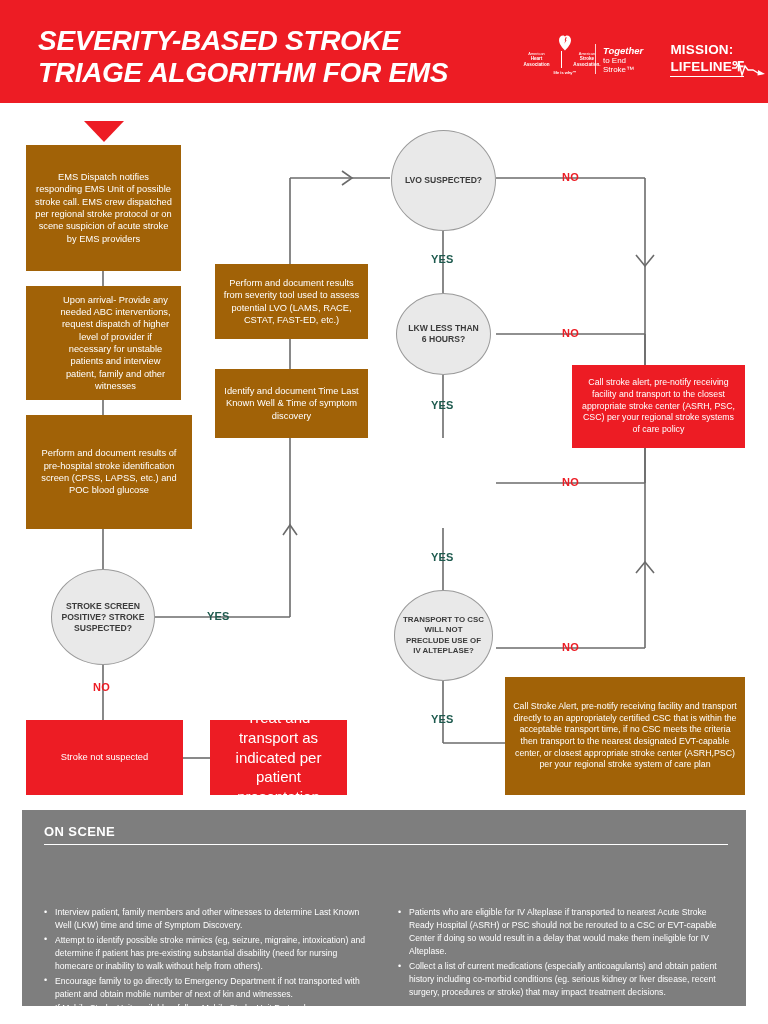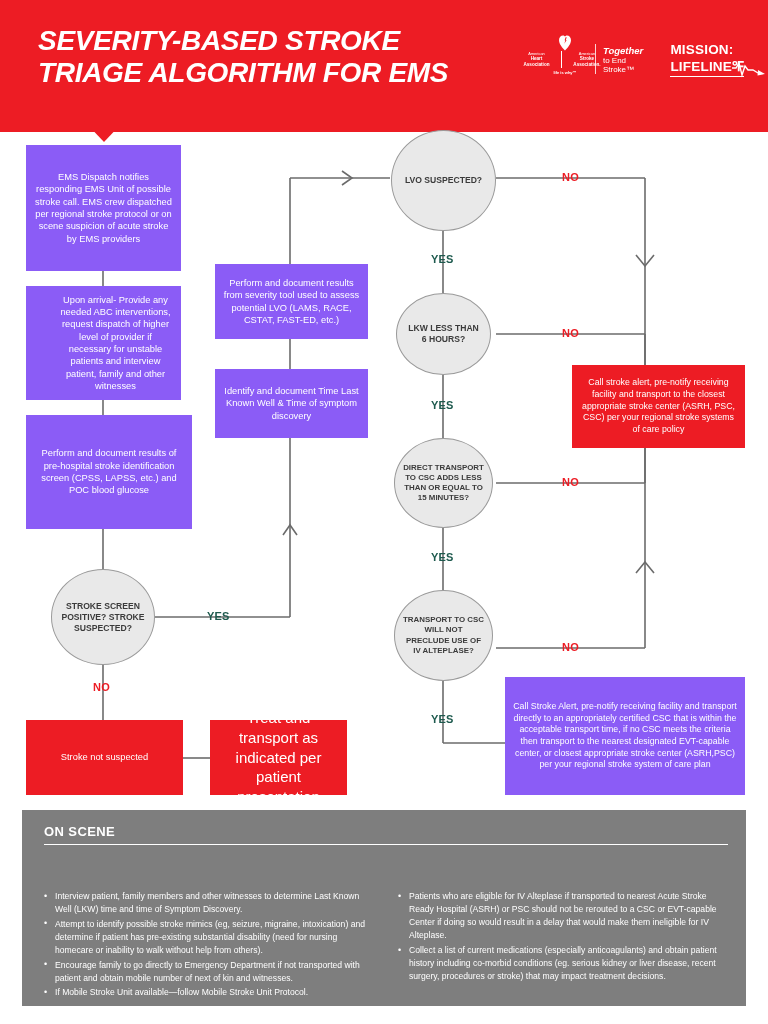--- a/index.html
+++ b/index.html
@@ -12,21 +12,21 @@
   }
   #page {
     position: relative;
     width: 768px; height: 1024px;
     background: #ffffff;
   }
 
   
   .header {
     position: absolute; left: 0; top: 0;
-    width: 768px; height: 132px;
+    width: 768px; height: 103px;
     background: #ed1c24;
     padding-left: 37px;
   }
   .header-title {
     position: absolute; left: 38px; top: 25px;
     width: 470px;
     color: #ffffff;
     font-size: 28px;
     font-weight: bold;
     line-height: 1.14;
@@ -87,21 +87,21 @@
   .svg-layer { position: absolute; left: 0; top: 0; width: 768px; height: 700px; }
 
   .node {
     position: absolute;
     display: flex; align-items: center; justify-content: center;
     text-align: center;
     color: #ffffff;
     line-height: 1.33;
   }
   .node .txt { padding: 0 8px; }
-  .green { background: #8b5cf6; }
+  .green { background: #a16207; }
   .red   { background: #ed1c24; }
   .circle {
     background: #e9e9e9;
     border: 1px solid #9a9a9a;
     border-radius: 50%;
     color: #3b3b3b;
     font-weight: bold;
     line-height: 1.28;
   }
   .label {
@@ -118,21 +118,21 @@
     position: absolute; left: 22px; top: 810px;
     width: 724px; height: 196px;
     background: #7e7e7e;
     color: #ffffff;
     padding: 14px 18px 10px 22px;
   }
   .onscene-title {
     font-size: 13px; font-weight: bold; letter-spacing: .4px;
     padding-bottom: 5px;
     border-bottom: 1.5px solid #ffffff;
-    margin-bottom: 5px;
+    margin-bottom: 21px;
   }
   .onscene-cols { display: flex; gap: 24px; }
   .onscene-col { width: 340px; margin-top: 40px; }
   .onscene-col ul { margin: 0; padding: 0; list-style: none; }
   .onscene-col li {
     position: relative;
     padding-left: 11px;
     font-size: 8.6px;
     line-height: 1.53;
     margin-bottom: 1.5px;
@@ -283,23 +283,20 @@
     </div>
 
     <div class="node circle" style="left:391px; top:27px; width:105px; height:101px; font-size:8.6px;">
       <div class="txt">LVO SUSPECTED?</div>
     </div>
 
     <div class="node circle" style="left:396px; top:190px; width:95px; height:82px; font-size:8.6px;">
       <div class="txt">LKW LESS THAN 6 HOURS?</div>
     </div>
 
-    <div class="node circle" style="left:394px; top:335px; width:99px; height:90px; font-size:7.9px;">
-      <div class="txt">DIRECT TRANSPORT TO CSC ADDS LESS THAN OR EQUAL TO 15 MINUTES?</div>
-    </div>
 
     <div class="node circle" style="left:394px; top:487px; width:99px; height:91px; font-size:7.9px;">
       <div class="txt">TRANSPORT TO CSC WILL NOT PRECLUDE USE OF IV ALTEPLASE?</div>
     </div>
 
     <div class="label yes" style="left:431px; top:150px;">YES</div>
     <div class="label no" style="left:562px; top:68px;">NO</div>
 
     <div class="label yes" style="left:431px; top:296px;">YES</div>
     <div class="label no" style="left:562px; top:224px;">NO</div>

